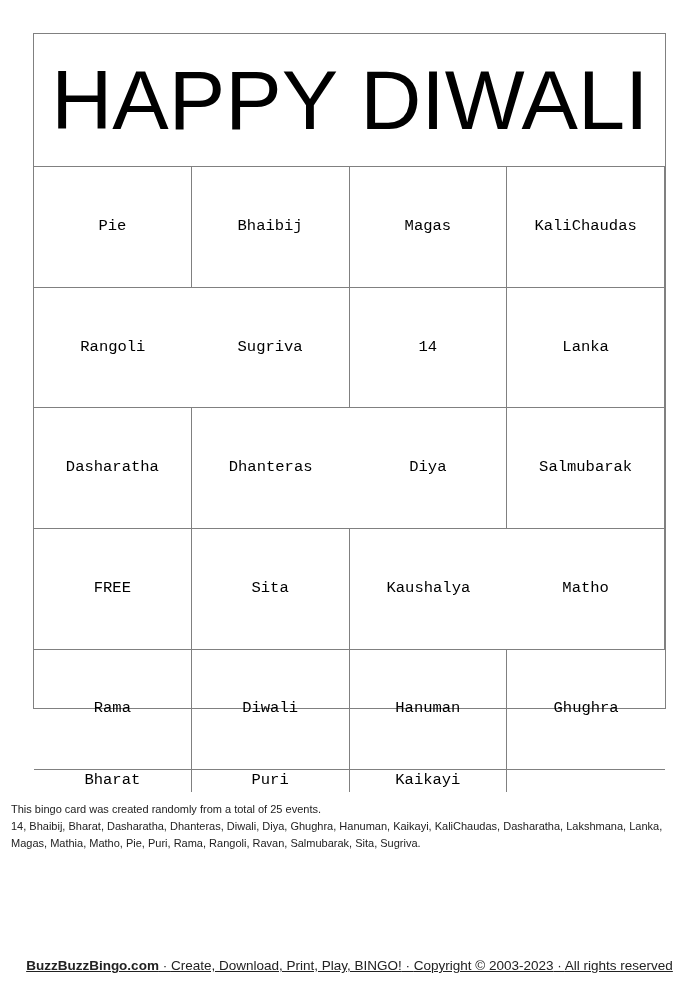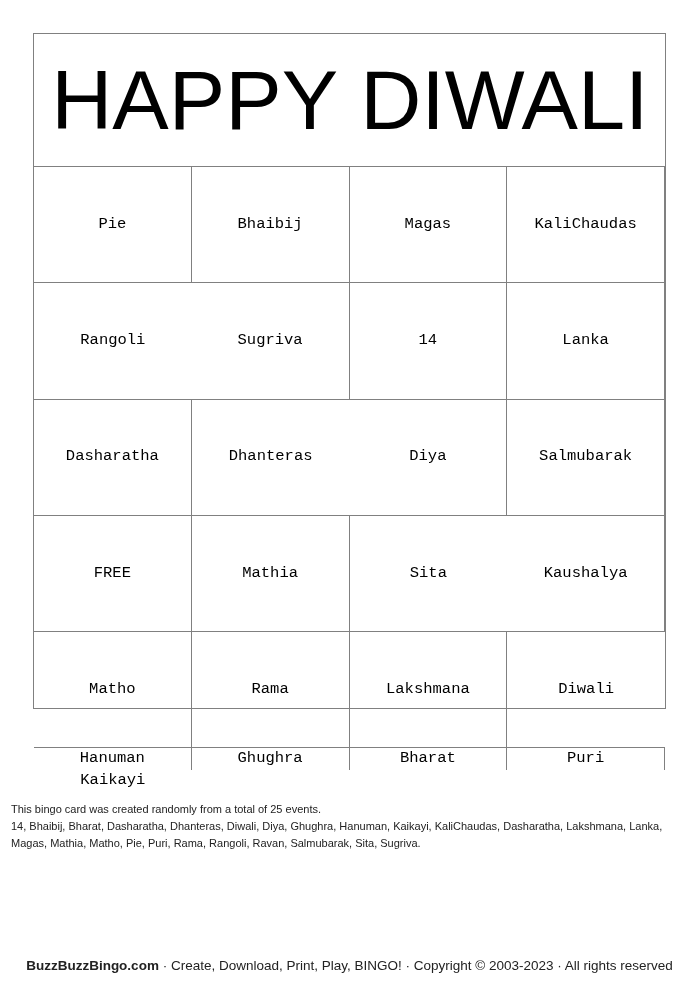--- a/index.html
+++ b/index.html
@@ -89,20 +89,21 @@
   
   .footer {
     position: absolute;
     left: 0;
     top: 958px;
     width: 699px;
     text-align: center;
     font-size: 13.5px;
     color: #222222;
     white-space: nowrap;
+    text-decoration: underline;
   }
   .footer .brand { font-weight: 700; }
 </style>
 </head>
 <body>
 
 <div class="card">
 
   <div class="card-title-band">
     <div class="card-title">HAPPY DIWALI</div>
@@ -117,27 +118,25 @@
 
     <div class="cell">Sugriva</div>
     <div class="cell">14</div>
     <div class="cell">Lanka</div>
     <div class="cell">Dasharatha</div>
     <div class="cell">Dhanteras</div>
 
     <div class="cell">Diya</div>
     <div class="cell">Salmubarak</div>
     <div class="cell">FREE</div>
-    <div class="cell">Mathia</div>
     <div class="cell">Sita</div>
 
     <div class="cell">Kaushalya</div>
     <div class="cell">Matho</div>
     <div class="cell">Rama</div>
-    <div class="cell">Lakshmana</div>
     <div class="cell">Diwali</div>
 
     <div class="cell">Hanuman</div>
     <div class="cell">Ghughra</div>
     <div class="cell">Bharat</div>
     <div class="cell">Puri</div>
     <div class="cell">Kaikayi</div>
   </div>
 
 </div>

